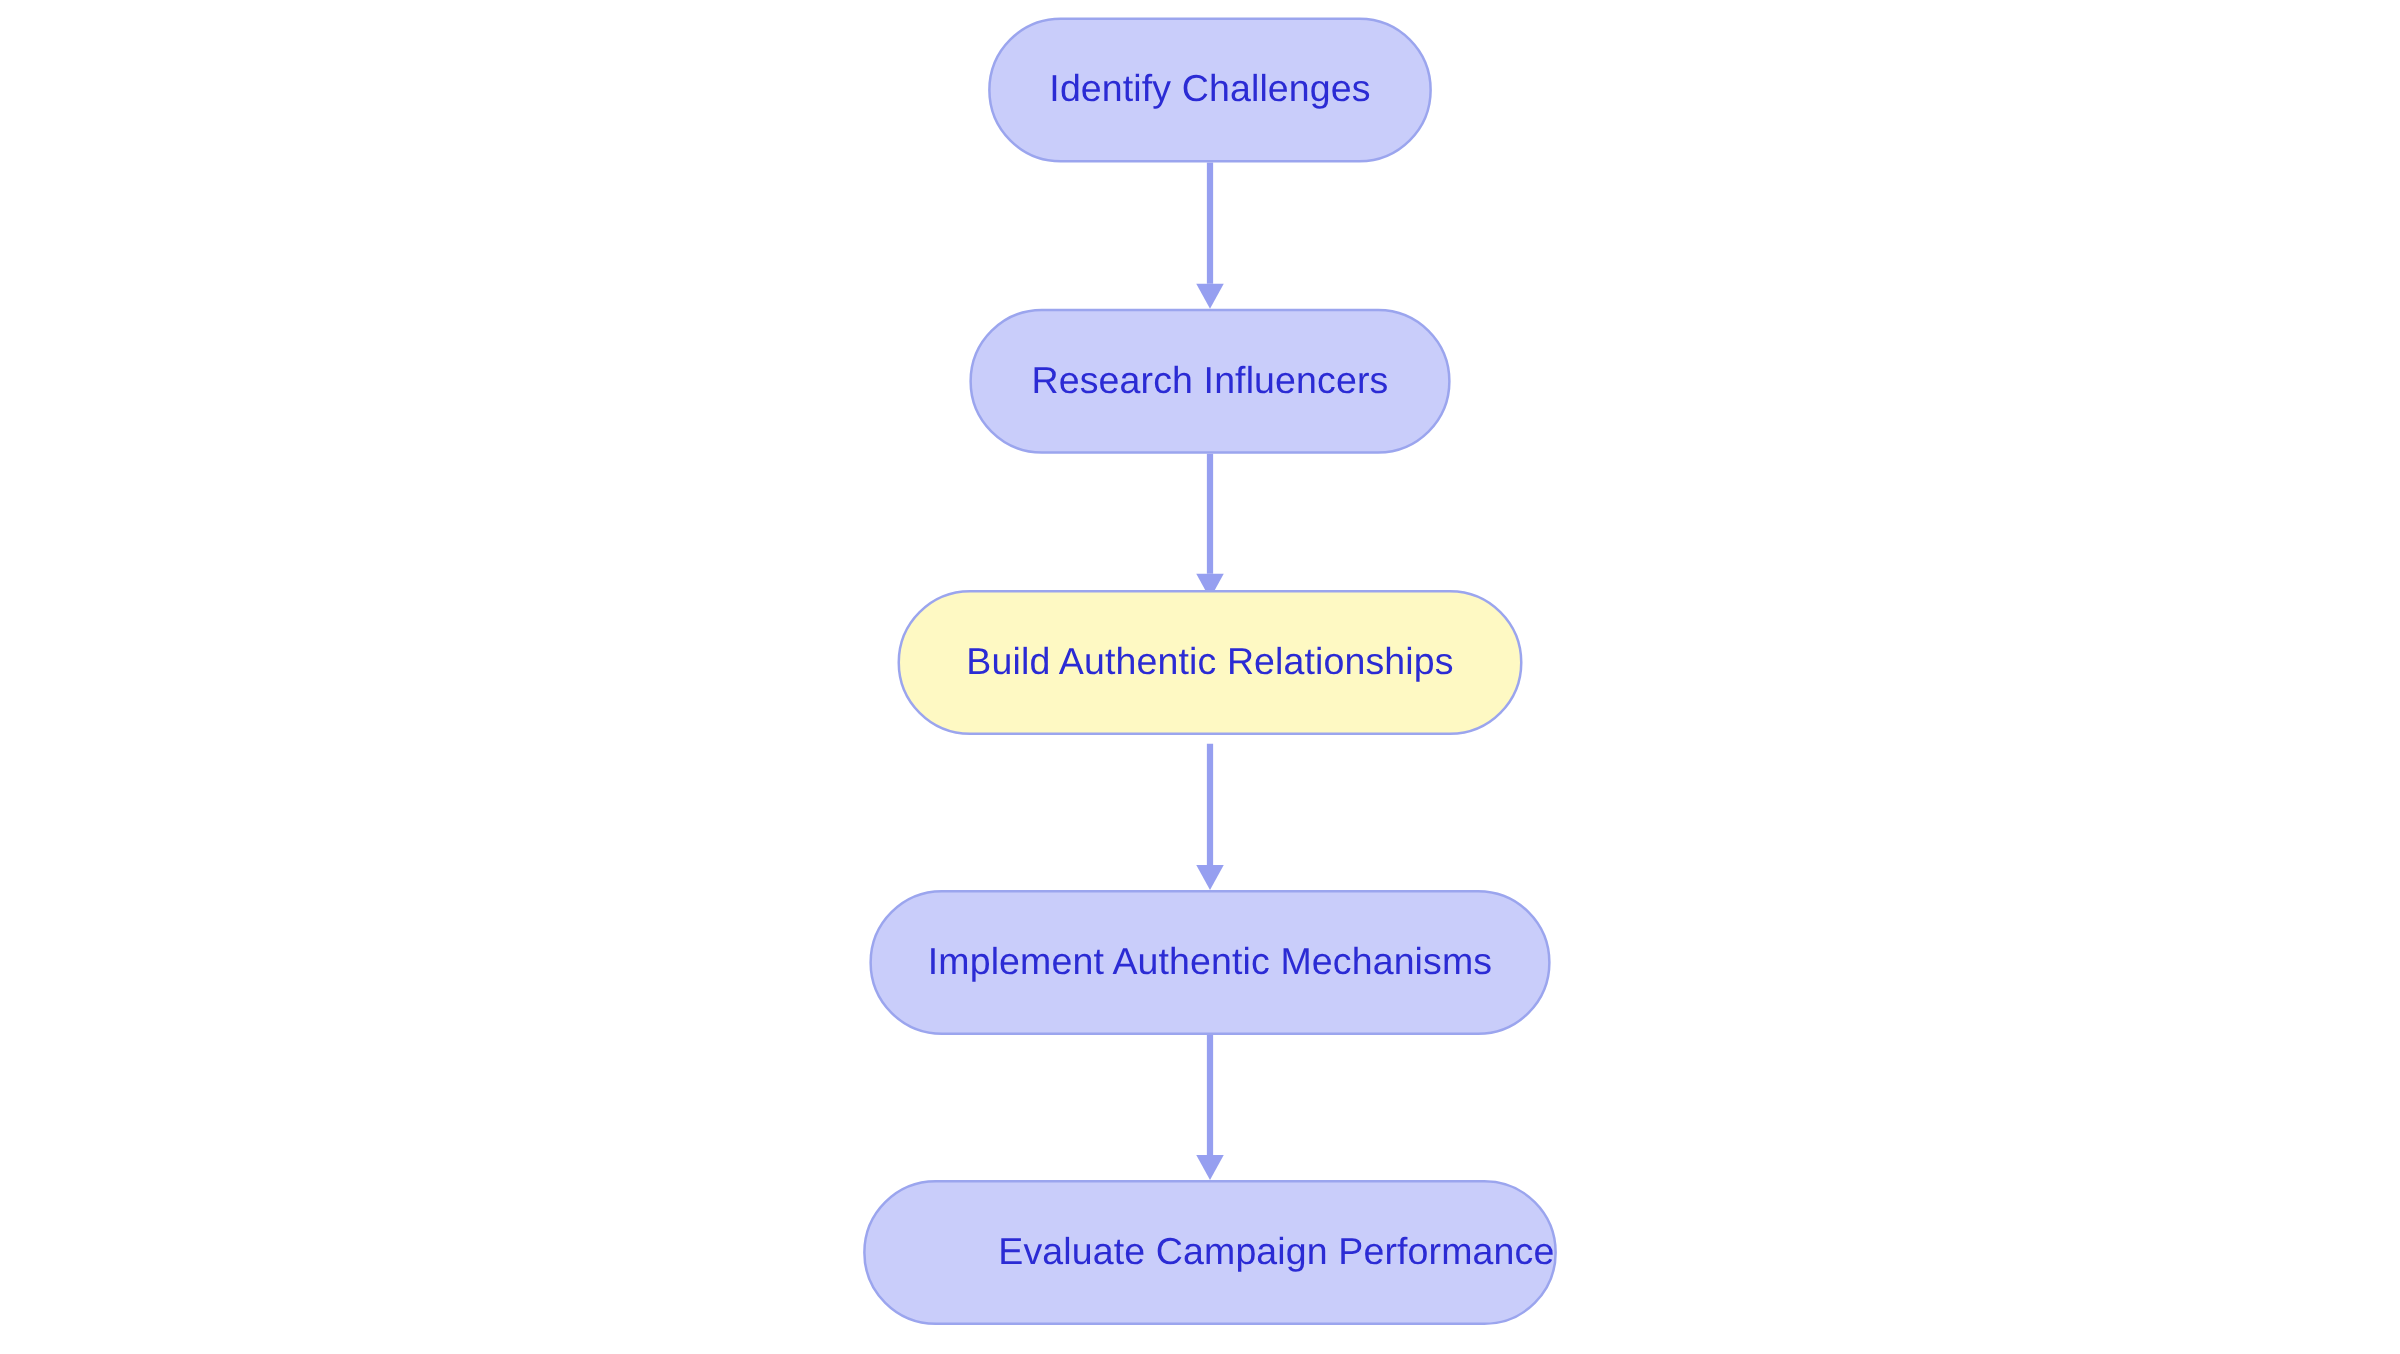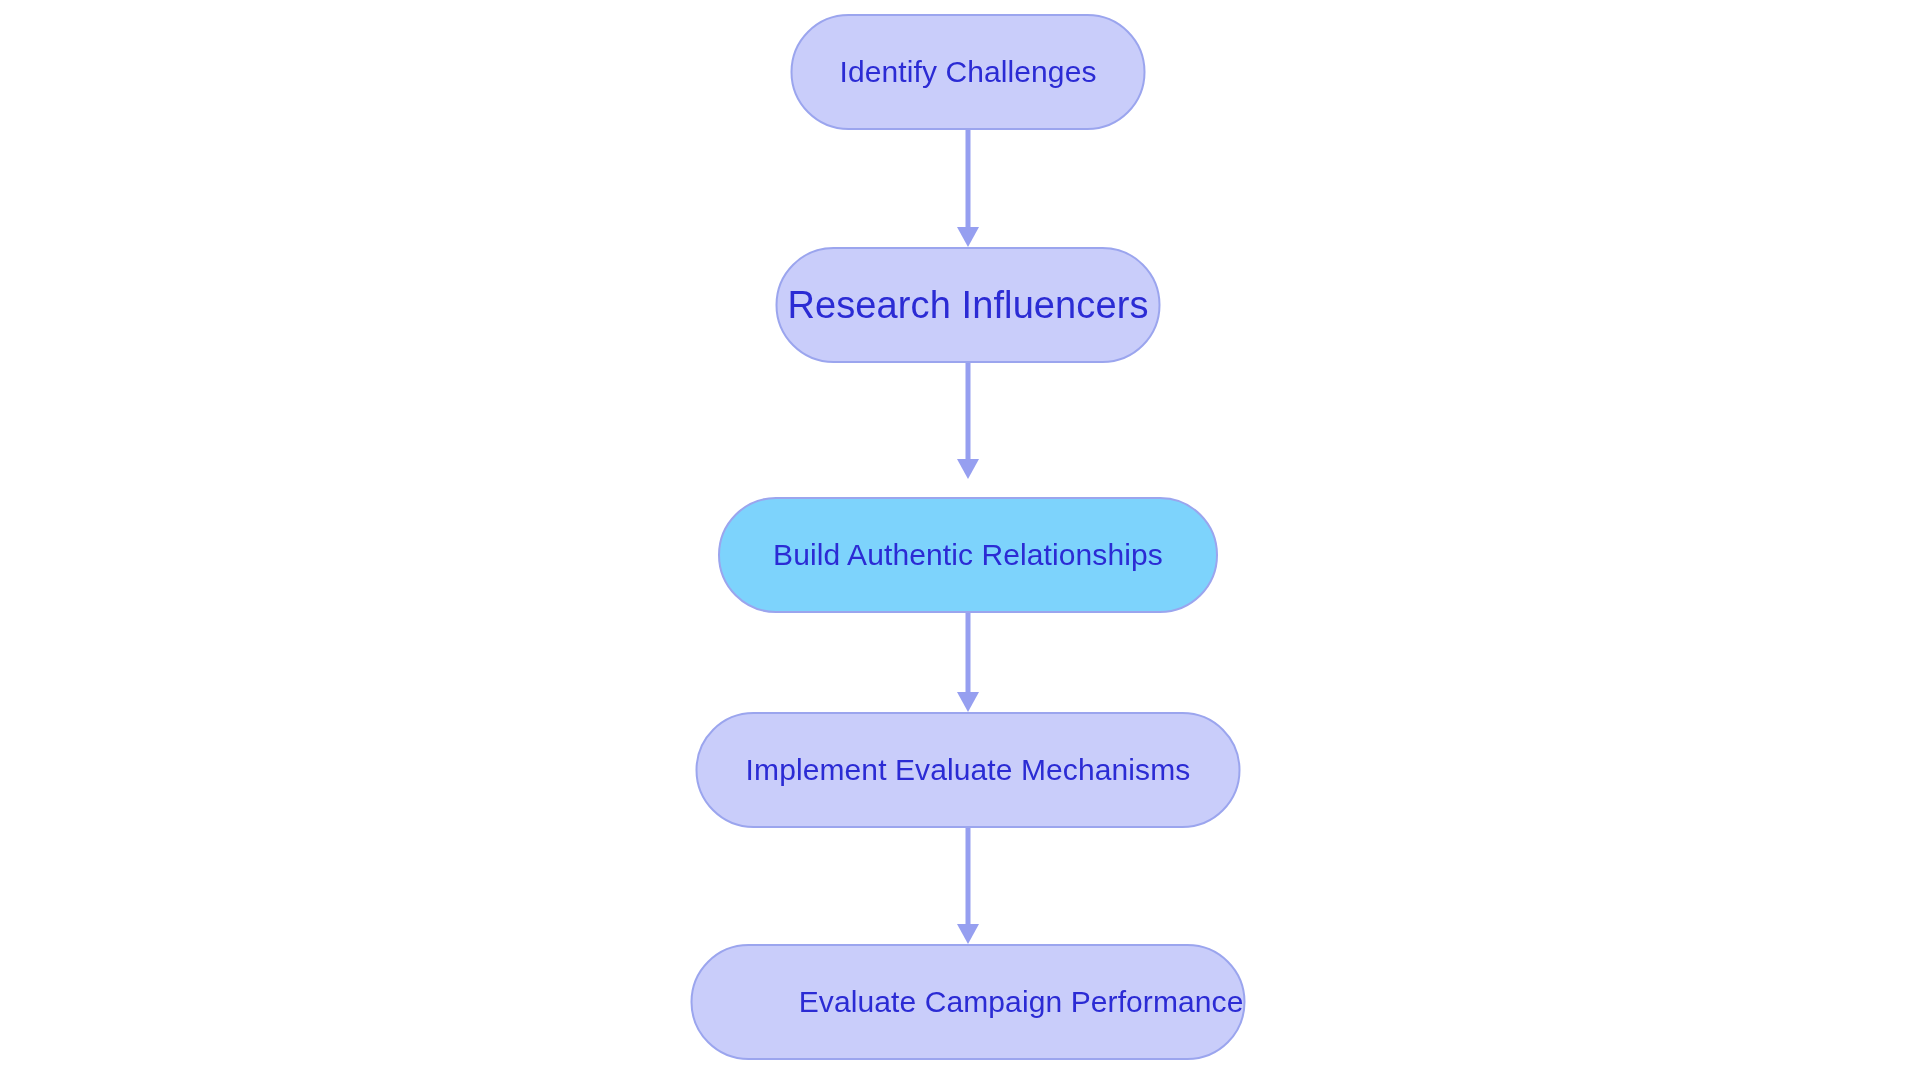--- a/index.html
+++ b/index.html
@@ -72,26 +72,26 @@
           <polygon points="957,924 979,924 968,944" fill="#969ff0"></polygon>
         </g>
       </g>
   </svg>
 
   <div id="nodes-layer">
       <div class="node-group" style="left: 968px; top: 14px; width: 355px; height: 116px; background: rgb(201, 205, 250); border-color: rgb(155, 165, 238); border-width: 2px; border-radius: 58px;">
         <span class="node-label" style="color: rgb(43, 43, 212); font-size: 30px;">Identify Challenges</span>
       </div>
       <div class="node-group" style="left: 968px; top: 247px; width: 385px; height: 116px; background: rgb(201, 205, 250); border-color: rgb(155, 165, 238); border-width: 2px; border-radius: 58px;">
-        <span class="node-label" style="color: rgb(43, 43, 212); font-size: 38px; text-align: right;">Research Influencers</span>
+        <span class="node-label" style="color: rgb(43, 43, 212); font-size: 30px; text-align: right;">Research Influencers</span>
       </div>
-      <div class="node-group" style="left: 968px; top: 497px; width: 500px; height: 116px; background: #7dd3fc; border-color: rgb(155, 165, 238); border-width: 2px; border-radius: 58px;">
+      <div class="node-group" style="left: 968px; top: 472px; width: 500px; height: 116px; background: #fef9c3; border-color: rgb(155, 165, 238); border-width: 2px; border-radius: 58px;">
         <span class="node-label" style="color: rgb(43, 43, 212); font-size: 30px;">Build Authentic Relationships</span>
       </div>
       <div class="node-group" style="left: 968px; top: 712px; width: 545px; height: 116px; background: rgb(201, 205, 250); border-color: rgb(155, 165, 238); border-width: 2px; border-radius: 58px;">
-        <span class="node-label" style="color: rgb(43, 43, 212); font-size: 30px;">Implement Evaluate Mechanisms</span>
+        <span class="node-label" style="color: rgb(43, 43, 212); font-size: 30px;">Implement Authentic Mechanisms</span>
       </div>
       <div class="node-group" style="left: 968px; top: 944px; width: 555px; height: 116px; background: rgb(201, 205, 250); border-color: rgb(155, 165, 238); border-width: 2px; border-radius: 58px; justify-content: flex-end;">
         <span class="node-label" style="color: rgb(43, 43, 212); font-size: 30px;">Evaluate Campaign Performance</span>
       </div>
     </div>
 
 </div>
 
 </body></html>

